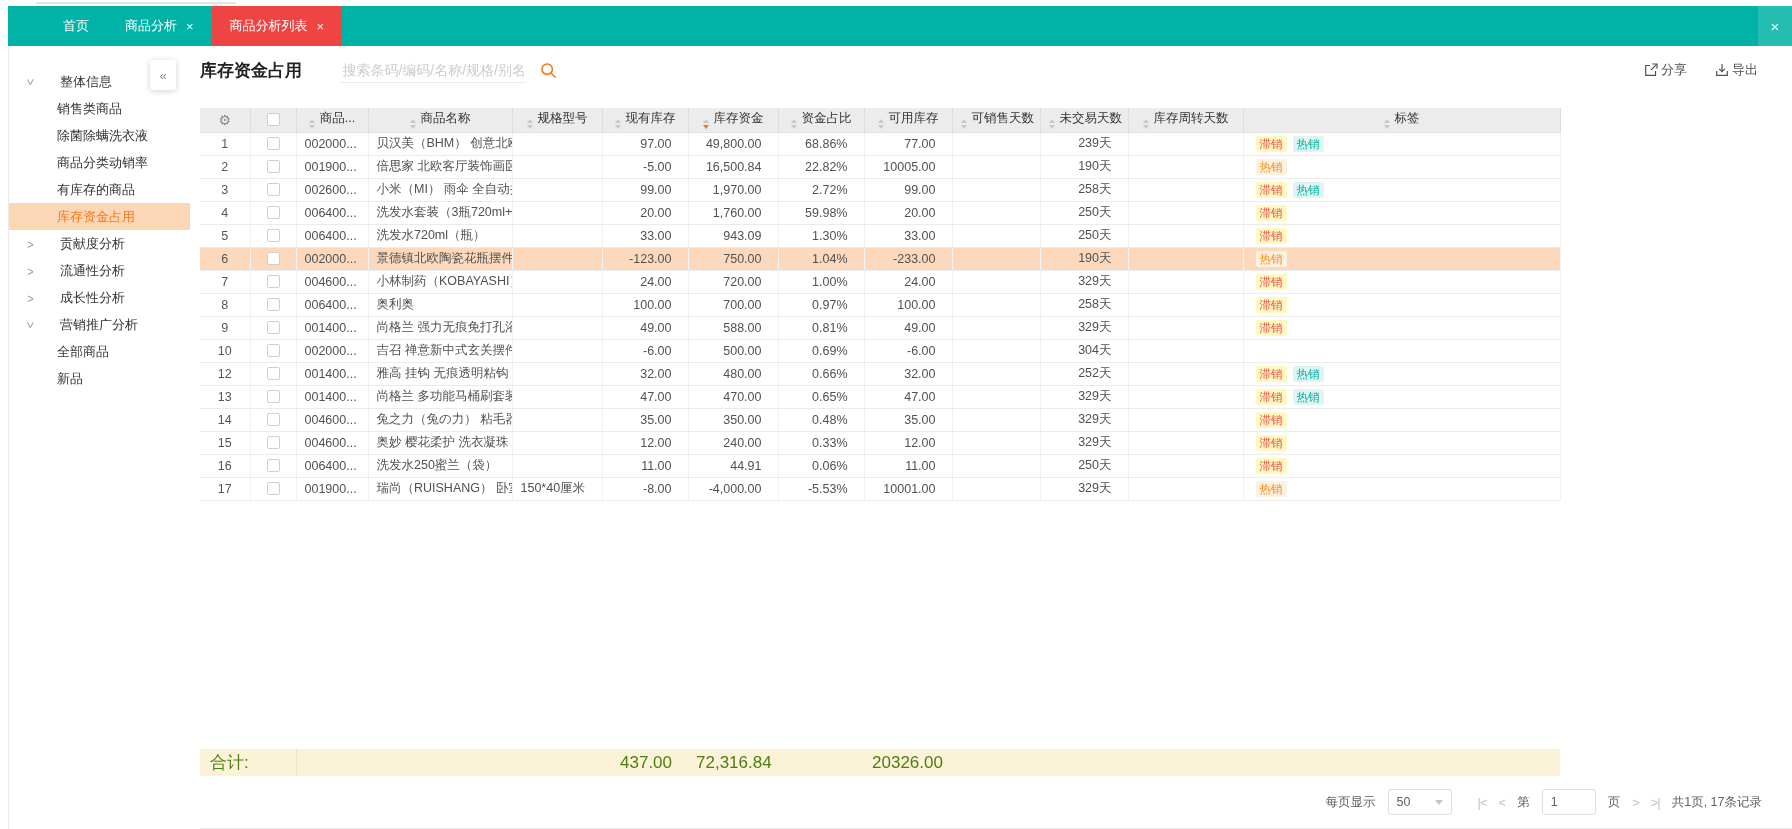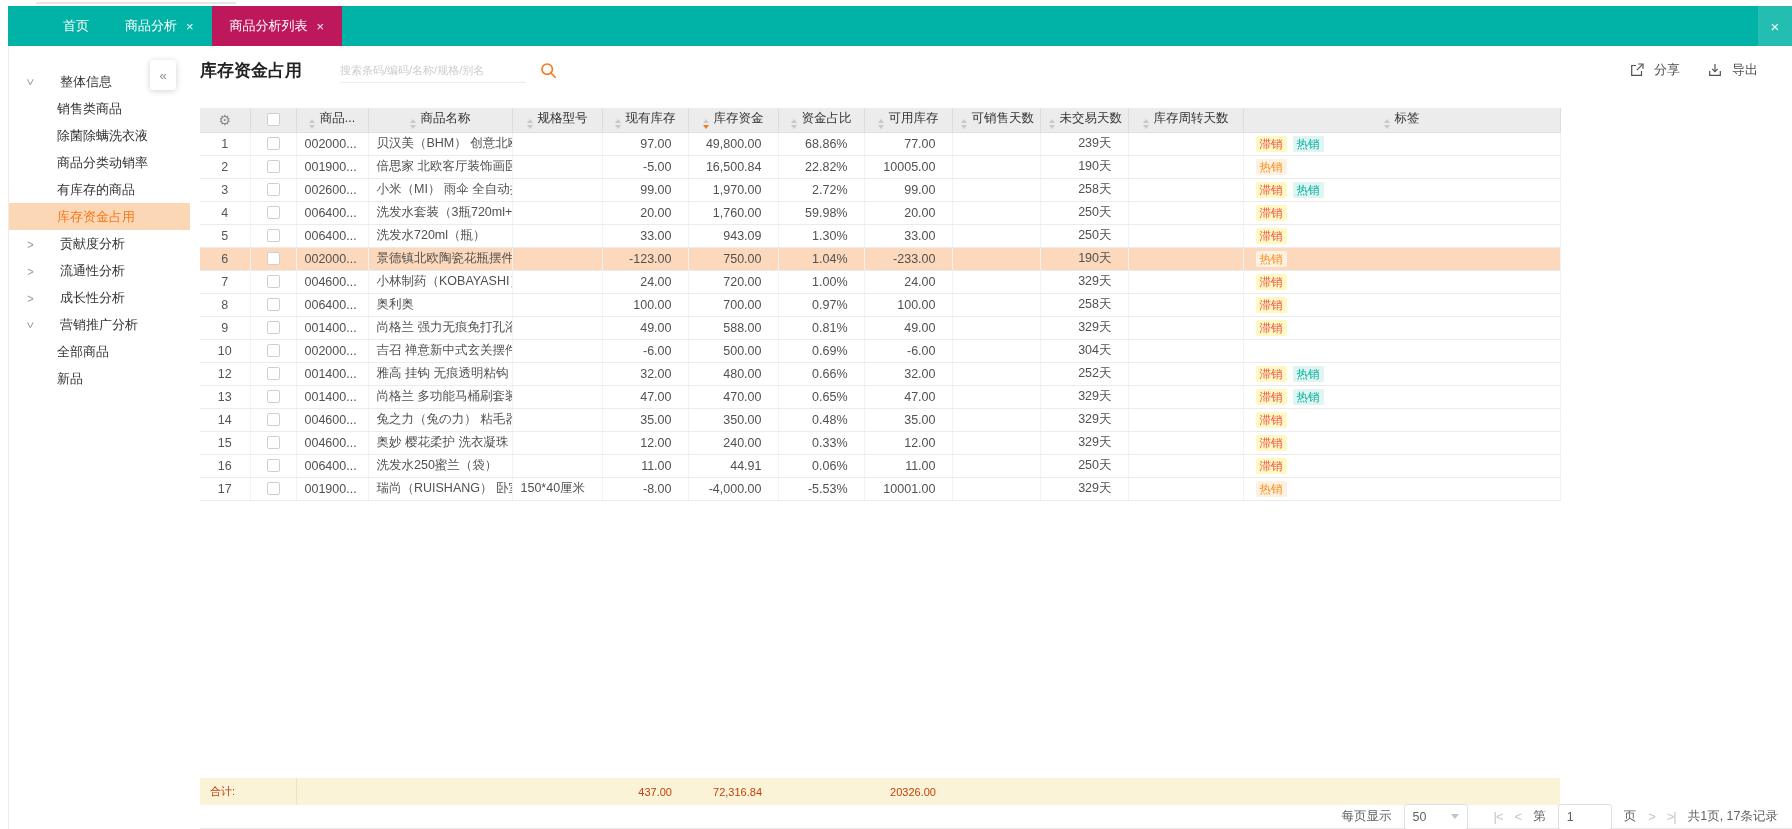--- a/index.html
+++ b/index.html
@@ -7,21 +7,21 @@
     font-family:"Liberation Sans","DejaVu Sans",sans-serif; }
   body { position:relative; }
 
   
   .topstrip { height:6px; background:#fff; position:relative; }
   .remnant { position:absolute; left:36px; top:2px; width:200px; height:2px; background:#e4e4e4; border-radius:1px; }
 
   
   .tabbar { height:40px; background:#00b3a6; margin-left:8px; display:flex; align-items:stretch;padding-left:37px; }
   .tab { display:flex; align-items:center; padding:0 18px; gap:9px; color:#fff; font-size:13px; cursor:pointer; }
-  .tab.active { background:#be185d; }
+  .tab.active { background:#ef4444; }
   .tab-x { font-size:13px; opacity:.92; }
   .win-close { margin-left:auto; width:34px; display:flex; align-items:center; justify-content:center;
     background:rgba(255,255,255,.14); color:#fff; font-size:15px; cursor:pointer; }
 
   
   .app { display:flex; height:783px; margin-left:8px; }
   .sidebar { width:182px; padding-top:22px; border-left:1px solid #ececec; font-size:13px; color:#333; flex:none; }
   .side-item { height:27px; display:flex; align-items:center; cursor:pointer; white-space:nowrap; }
   .side-item.lvl0 { padding-left:16px; gap:24px; }
   .side-item.lvl1 { padding-left:48px; }
@@ -32,25 +32,25 @@
   .collapse-btn { position:absolute; left:150px; top:60px; width:26px; height:30px; background:#fff;
     box-shadow:0 1px 6px rgba(0,0,0,.18); border-radius:3px; display:flex; align-items:center;
     justify-content:center; color:#8a8a8a; font-size:13px; cursor:pointer; z-index:5; }
 
   .main { flex:1; display:flex; flex-direction:column; padding-left:10px; min-width:0; }
 
   
   .main-header { height:48px; display:flex; align-items:center; }
   .title { font-size:17px; font-weight:bold; color:#222; }
   .search { margin-left:38px; width:186px; height:26px; display:flex; align-items:center; border-bottom:1px solid #ececec; }
-  .search input { border:none; outline:none; flex:1; font-size:11px; color:#333; font-family:inherit; background:transparent; }
+  .search input { border:none; outline:none; flex:1; font-size:14px; color:#333; font-family:inherit; background:transparent;text-align:right; }
   .search input::placeholder { color:#ccc; }
   .search-icon { margin-left:14px; display:flex; cursor:pointer; }
   .actions { margin-left:auto; display:flex; gap:28px; padding-right:34px; color:#515151; font-size:13px; }
-  .action { display:flex; align-items:center; gap:10px; cursor:pointer; }
+  .action { display:flex; align-items:center; gap:3px; cursor:pointer; }
   .action svg { display:block; }
 
   
   .table-wrap { margin-top:14px; }
   table.grid { border-collapse:collapse; table-layout:fixed; width:1360px; font-size:12.5px; color:#515151; }
   .grid thead th { background:#ececec; height:24px; font-weight:normal; color:#333; text-align:center;
     border-right:1px solid #dcdcdc; border-bottom:1px solid #e0e0e0; padding:0 8px; white-space:nowrap; overflow:hidden; }
   .grid thead th.center { text-align:center; }
   .grid tbody td { height:23px; border-bottom:1px solid #ebebeb; border-right:1px solid #f2f2f2;
     padding:0 8px; white-space:nowrap; overflow:hidden; }
@@ -65,27 +65,27 @@
   .sort i.d { border-top:4px solid #c9c9c9; }
   th.sorted-desc .sort i.d { border-top-color:#f7781b; }
   .chip { display:inline-block; height:16px; line-height:16px; padding:0 4px; border-radius:2px;
     font-size:11.5px; margin-right:6px; }
   .chip.stale { color:#f05045; background:#fef9c3; }
   .chip.hot   { color:#00af9f; background:#e0f5f2; }
   .chip.warm  { color:#fa8c16; background:#fdf2e2; }
 
   
   .totals-wrap { margin-top:auto; }
-  table.totals { border-collapse:collapse; table-layout:fixed; width:1360px; font-size:11px; color:#c2410c; }
+  table.totals { border-collapse:collapse; table-layout:fixed; width:1360px; font-size:17px; color:#4d7c0f; }
   .totals td { background:#fbf3d7; height:27px; padding:0 8px; }
   .totals td.t-first { border-right:1px solid #eee3bd; padding-left:10px; }
 
   
-  .pagination { height:24px; display:flex; align-items:center; justify-content:flex-end; gap:12px;
-    padding-right:14px; font-size:12.5px; color:#606266; border-bottom:1px solid #e6e6e6; }
+  .pagination { height:53px; display:flex; align-items:center; justify-content:flex-end; gap:12px;
+    padding-right:30px; font-size:12.5px; color:#606266; border-bottom:1px solid #e6e6e6; }
   .pag-select { width:64px; height:26px; border:1px solid #dcdfe6; border-radius:3px; display:flex;
     align-items:center; justify-content:space-between; padding:0 8px; cursor:pointer; background:#fff; }
   .caret-down { width:0; height:0; border-left:4px solid transparent; border-right:4px solid transparent;
     border-top:5px solid #c0c4cc; }
   .pag-btn { color:#c0c4cc; font-size:13px; letter-spacing:-1px; cursor:pointer; }
   .pag-input { width:54px; height:26px; border:1px solid #dcdfe6; border-radius:3px; padding:0 8px;
     font-size:12.5px; color:#606266; outline:none; font-family:inherit; }
   .pag-gap { width:2px; }
 </style>
 </head>

